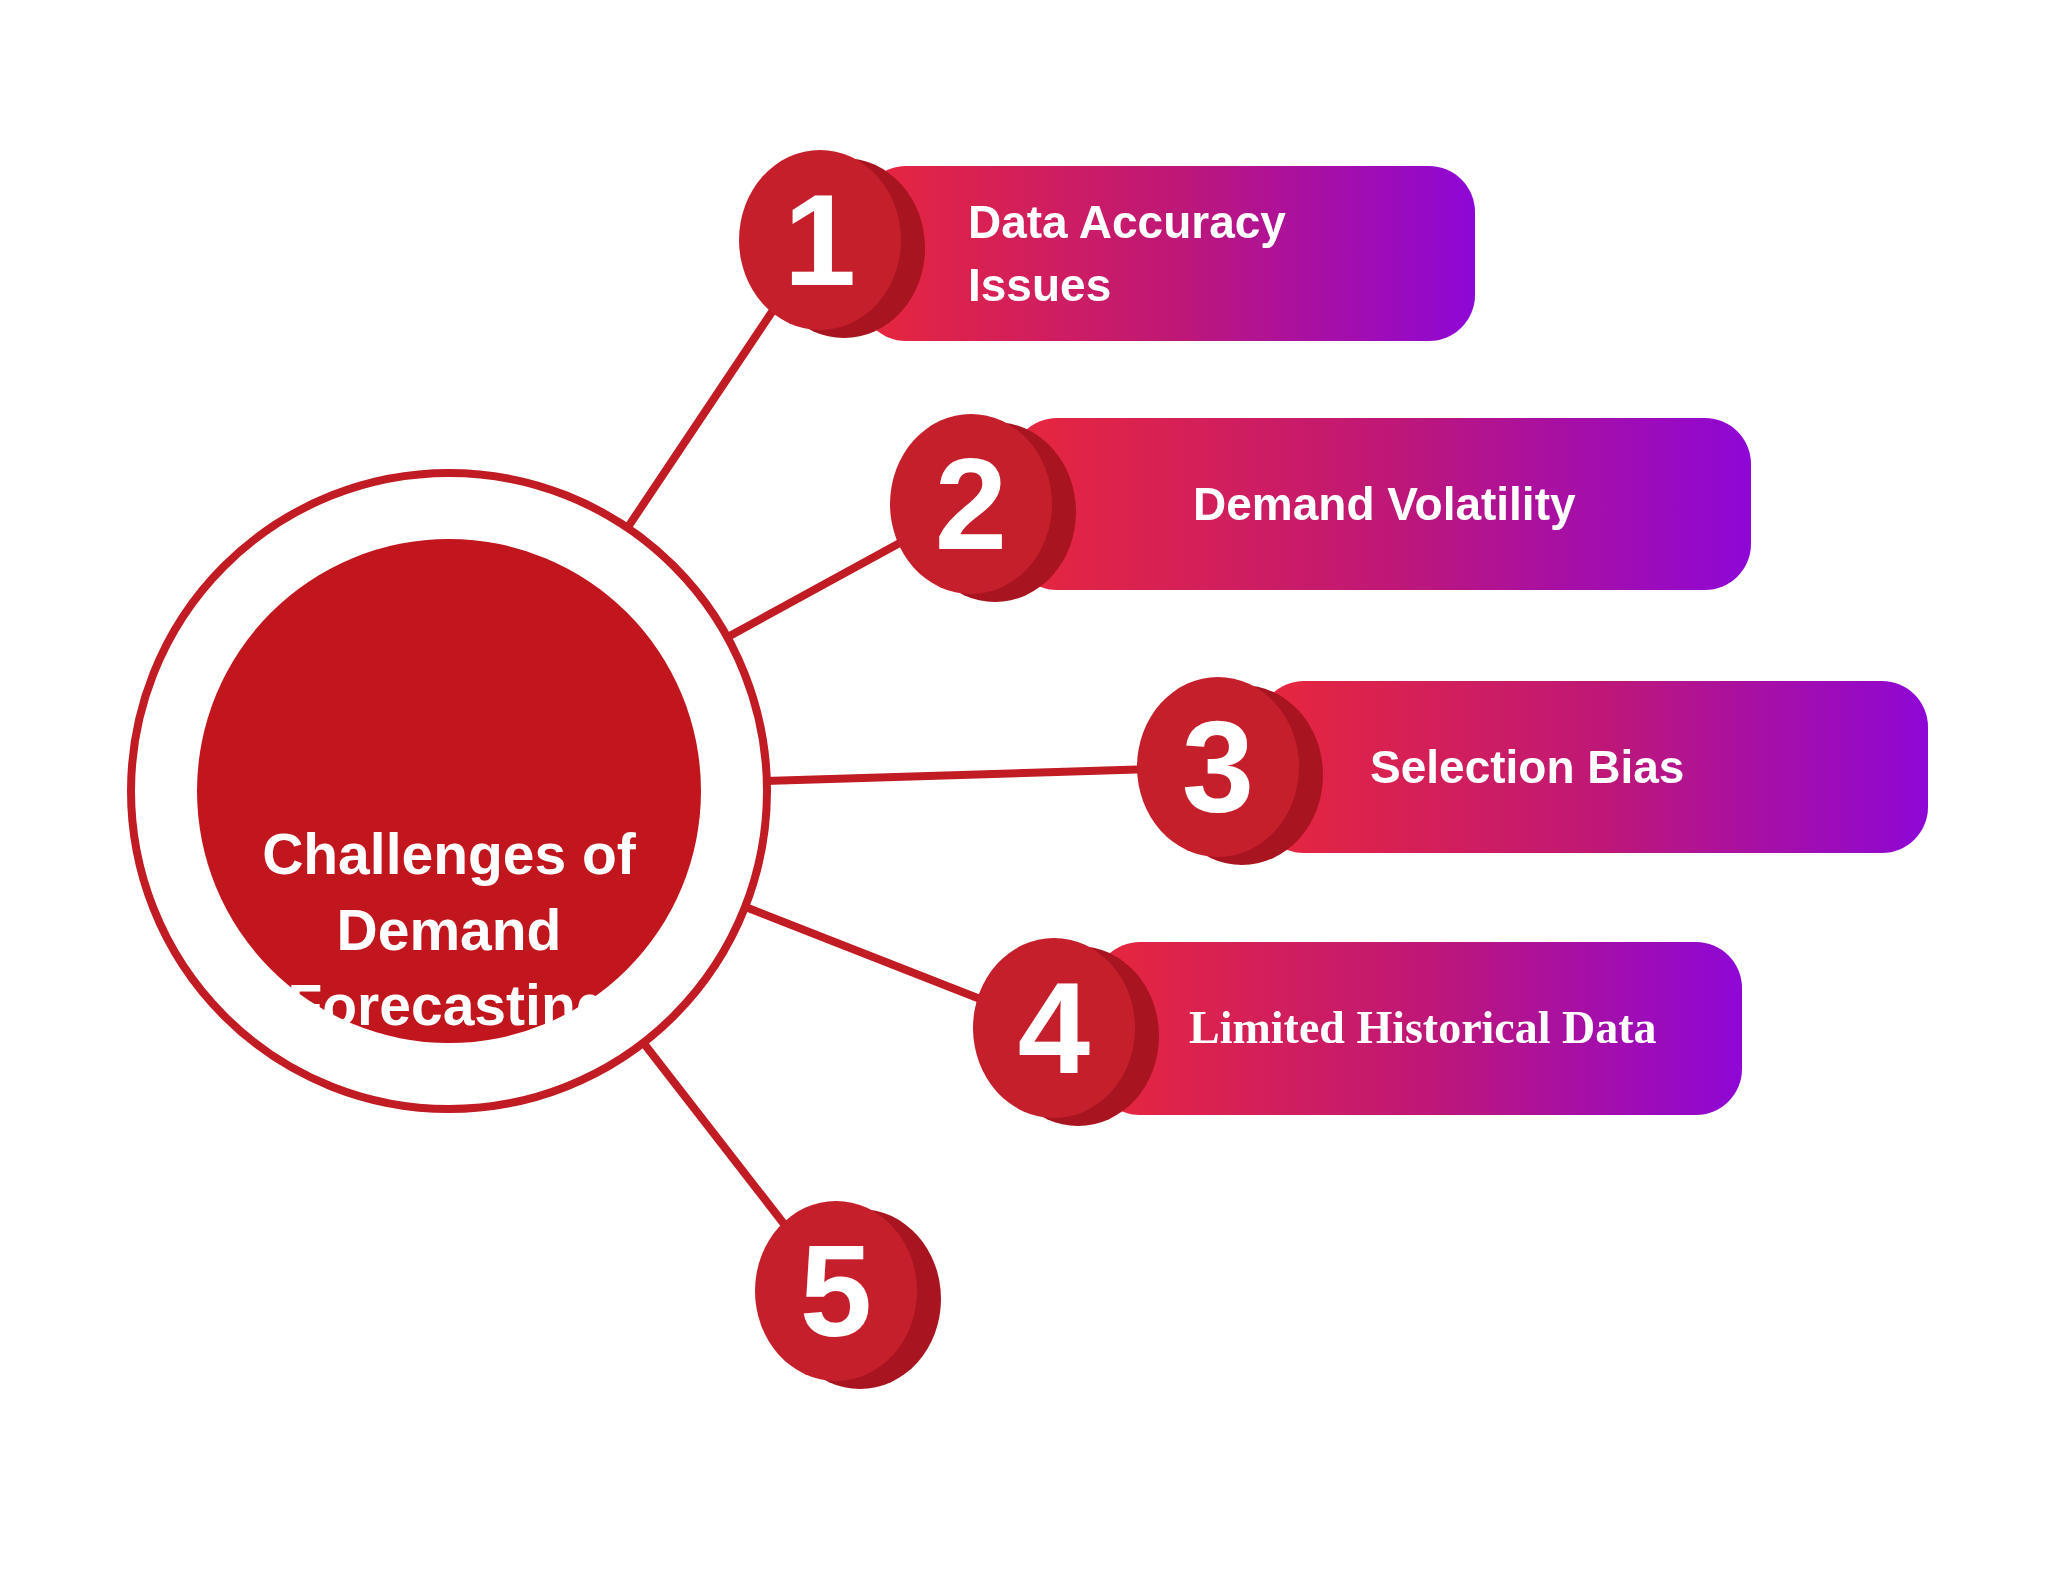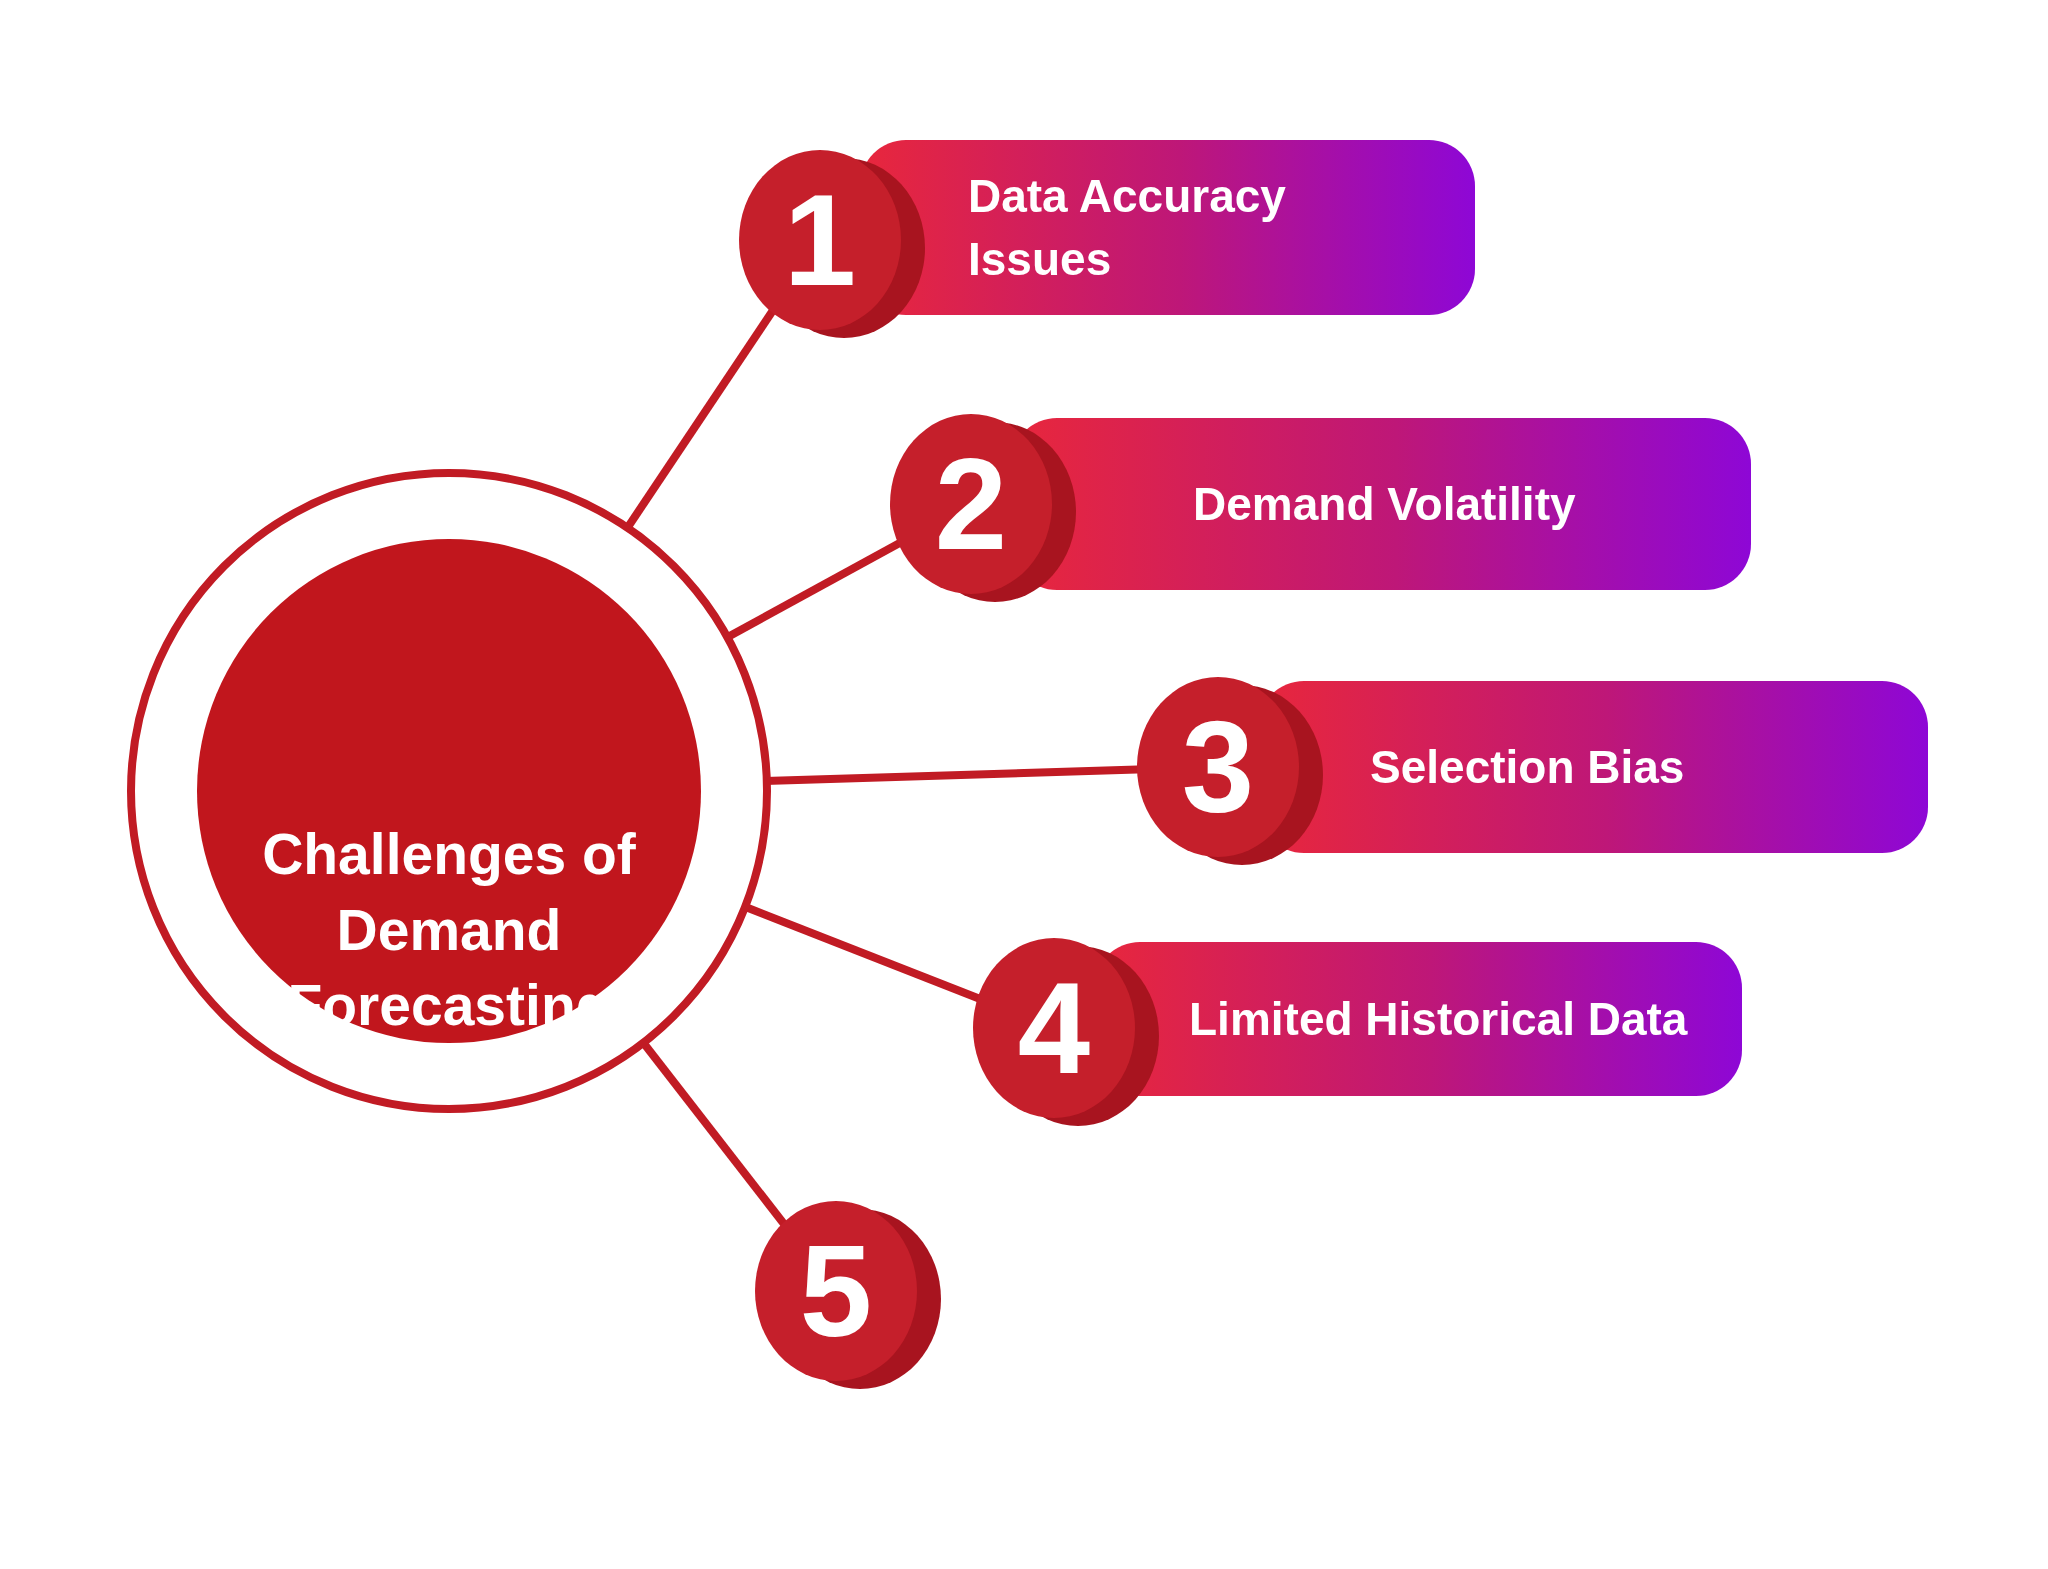--- a/index.html
+++ b/index.html
@@ -59,24 +59,24 @@
     background: linear-gradient(90deg, #e8273c 0%, #be1778 52%, #8e07d6 100%);
     display: flex;
     align-items: center;
   }
   .pill-label {
     color: #ffffff;
     font-size: 46px;
     font-weight: 700;
     line-height: 1.35;
   }
-  .pill-1 { left: 860px;  top: 140px;  width: 615px; height: 175px; padding-left: 108px; padding-right: 48px; }
+  .pill-1 { left: 860px;  top: 166px;  width: 615px; height: 175px; padding-left: 108px; padding-right: 48px; }
   .pill-2 { left: 1011px; top: 418px;  width: 740px; height: 172px; padding-left: 182px; padding-right: 48px; }
   .pill-3 { left: 1258px; top: 681px;  width: 670px; height: 172px; padding-left: 112px; padding-right: 48px; }
-  .pill-4 { left: 1094px; top: 942px;  width: 648px; height: 154px; padding-left: 95px;  padding-right: 40px; }
+  .pill-4 { left: 1094px; top: 942px;  width: 648px; height: 173px; padding-left: 95px;  padding-right: 40px; font-family: Liberation Serif, serif; }
   .pill-5 { left: 876px;  top: 1204px; width: 614px; height: 175px; padding-left: 78px;  padding-right: 40px; }
 
   .badge-shadow {
     position: absolute;
     width: 162px; height: 180px;
     border-radius: 50%;
     background: #a8141f;
     z-index: 2;
   }
   .badge-shadow-1 { left: 763px;  top: 158px;  }

